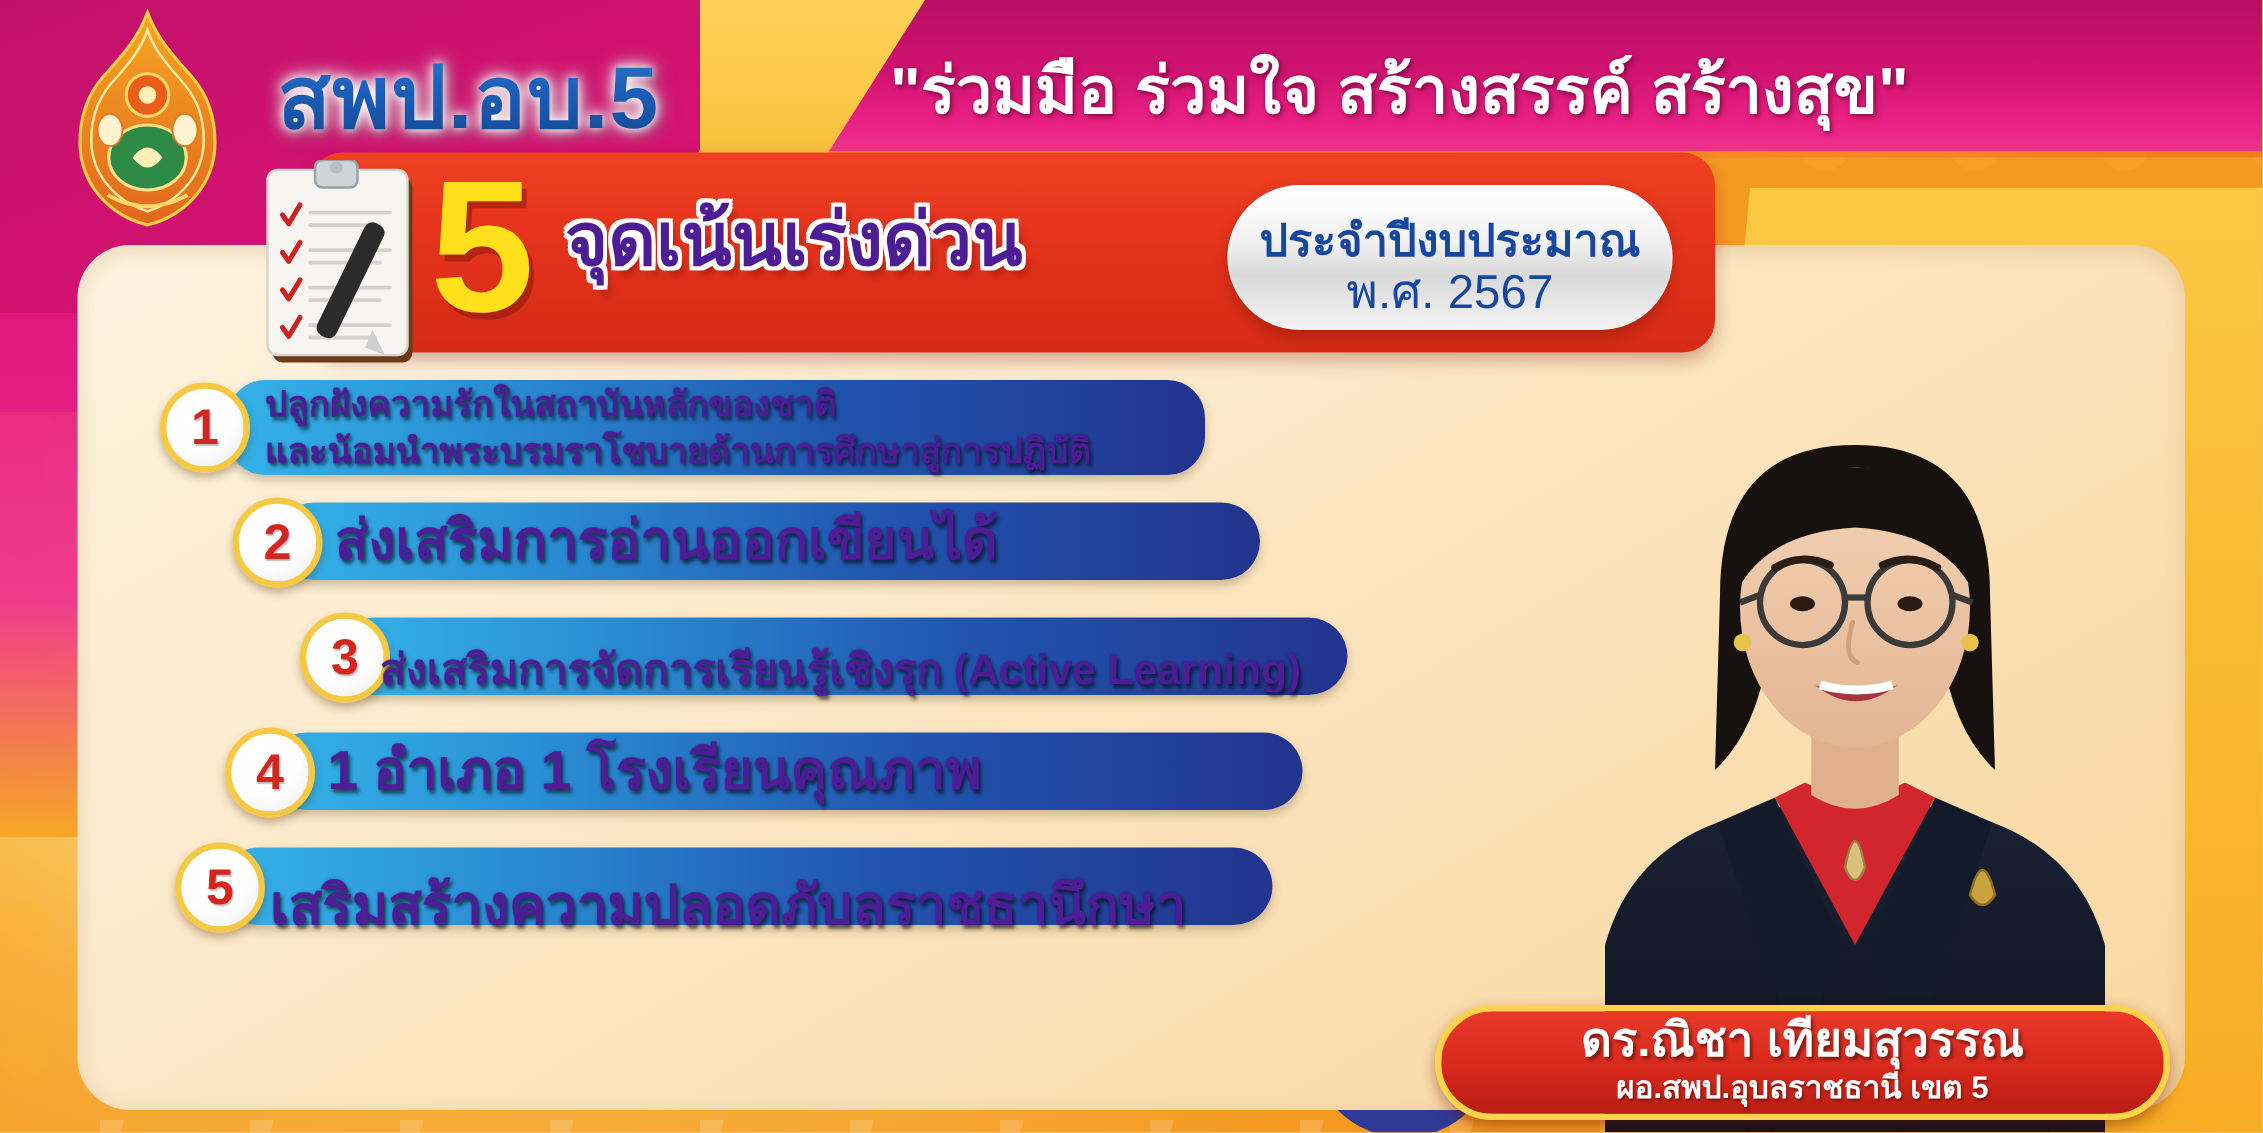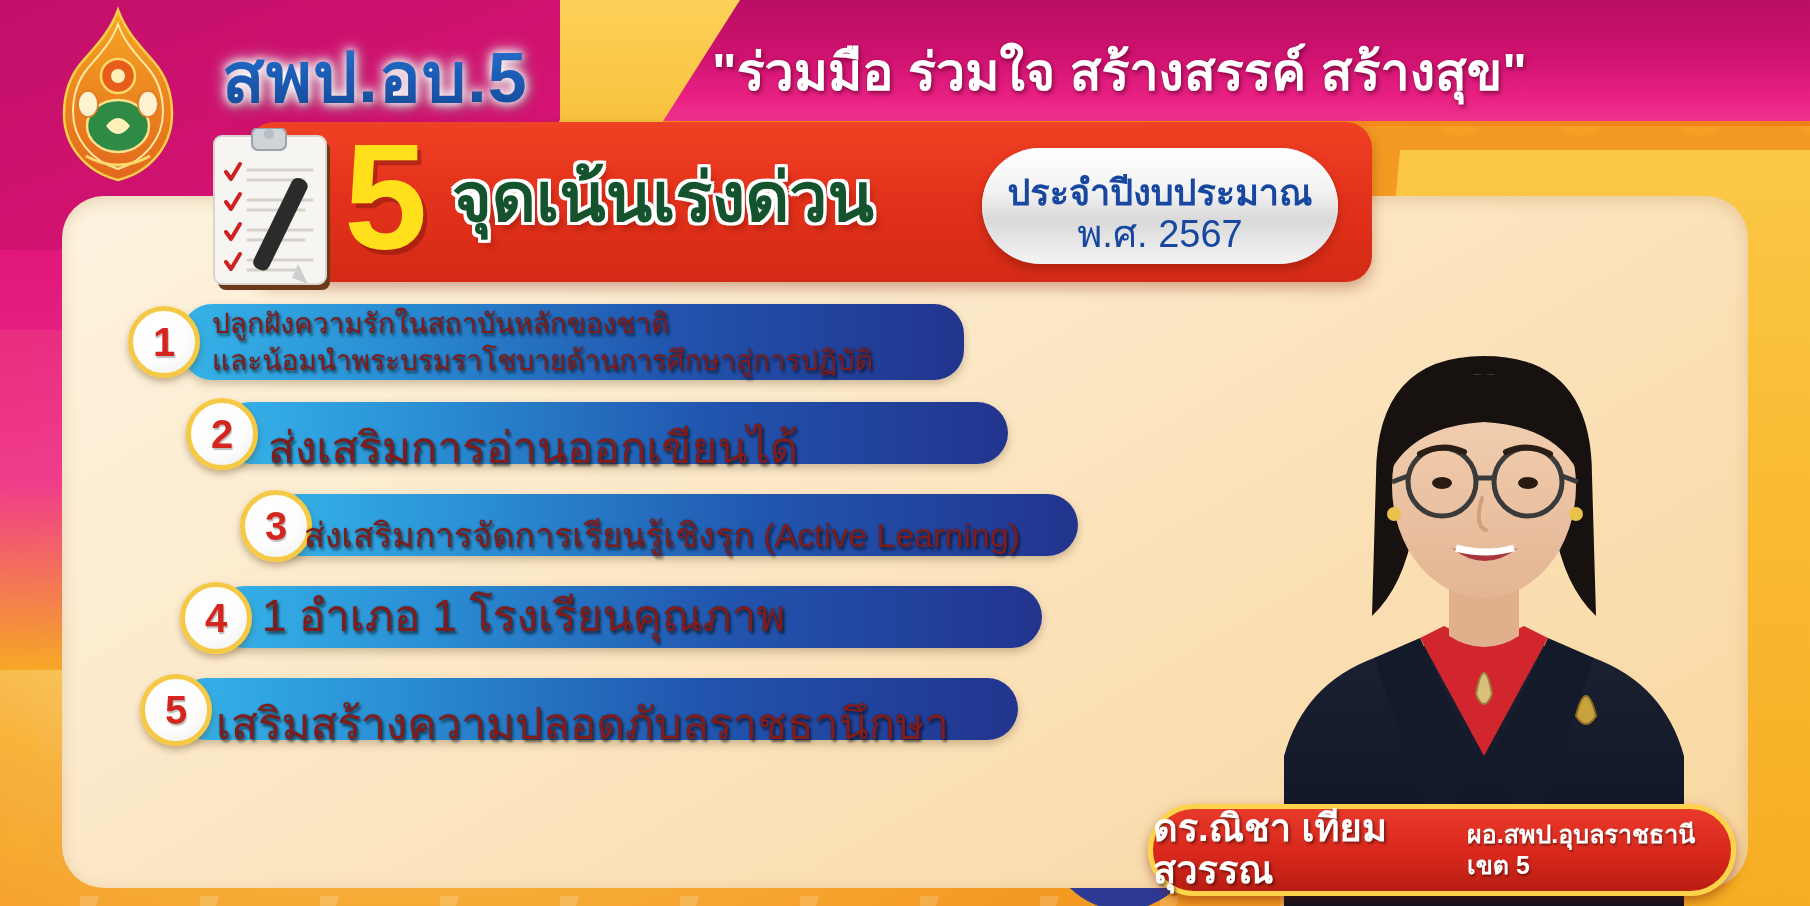--- a/index.html
+++ b/index.html
@@ -133,22 +133,22 @@
   .clipboard { position: absolute; left: 212px; top: 128px; width: 136px; height: 166px; z-index: 8; }
 
   .big-five {
     position: absolute; left: 344px; top: 122px; z-index: 9;
     font-size: 150px; font-weight: bold; line-height: 1; color: #ffe01b;
     text-shadow: 4px 5px 0 rgba(120,20,8,.45);
   }
 
   .title-thai {
     position: absolute; left: 452px; top: 160px; z-index: 9;
-    font-size: 68px; font-weight: bold; line-height: 1.1;
-    color: #14532d;
+    font-size: 59px; font-weight: bold; line-height: 1.1;
+    color: #4c1d95;
     text-shadow:
       -3px 0 0 #fff, 3px 0 0 #fff, 0 -3px 0 #fff, 0 3px 0 #fff,
       -3px -3px 0 #fff, 3px -3px 0 #fff, -3px 3px 0 #fff, 3px 3px 0 #fff,
       5px 7px 6px rgba(100,10,0,.35);
     white-space: nowrap;
   }
 
   
   .year-pill {
     position: absolute; left: 982px; top: 148px; width: 356px; height: 116px;
@@ -188,43 +188,43 @@
     text-shadow: 1px 2px 1px rgba(0,0,0,.25);
   }
   .num.n1 { left: 128px; }
   .num.n2 { left: 186px; }
   .num.n3 { left: 240px; }
   .num.n4 { left: 180px; }
   .num.n5 { left: 140px; }
 
   .txt {
     position: absolute; z-index: 4;
-    font-weight: normal; color: #7f1d1d;
+    font-weight: bold; color: #4c1d95;
     text-shadow: 2px 3px 3px rgba(0,0,0,.55), 0 0 2px rgba(0,0,0,.35);
     white-space: nowrap;
   }
   .txt.t1 { left: 212px; top: 6px; font-size: 28px; line-height: 1.32; white-space: normal; width: 760px; }
-  .txt.t2 { left: 268px; top: 20px; font-size: 44px; }
+  .txt.t2 { left: 268px; top: 4px; font-size: 44px; }
   .txt.t3 { left: 304px; top: 24px; font-size: 34px; }
   .txt.t4 { left: 262px; top: 4px; font-size: 44px; }
   .txt.t5 { left: 216px; top: 20px; font-size: 44px; }
 
   
   .portrait {
     position: absolute; right: 66px; bottom: 0; width: 520px; height: 620px; z-index: 7;
   }
 
   
   .nameplate {
     position: absolute; right: 74px; bottom: 10px; width: 588px; height: 92px; z-index: 12;
     border-radius: 46px;
     background: linear-gradient(180deg, #e8392a 0%, #d8281c 55%, #b81d12 100%);
     border: 5px solid #fcd34a;
     box-shadow: 0 5px 12px rgba(110,20,0,.45);
-    display: flex; align-items: center; justify-content: center;
+    display: flex; flex-direction: column; align-items: center; justify-content: center;
   }
   .nameplate .n1 {
     font-size: 38px; font-weight: bold; color: #ffffff;
     text-shadow: 2px 2px 3px rgba(0,0,0,.45); line-height: 1.1;
   }
   .nameplate .n2 {
     font-size: 25px; font-weight: bold; color: #ffffff;
     text-shadow: 1px 2px 2px rgba(0,0,0,.4); line-height: 1.25;
   }
 </style>

